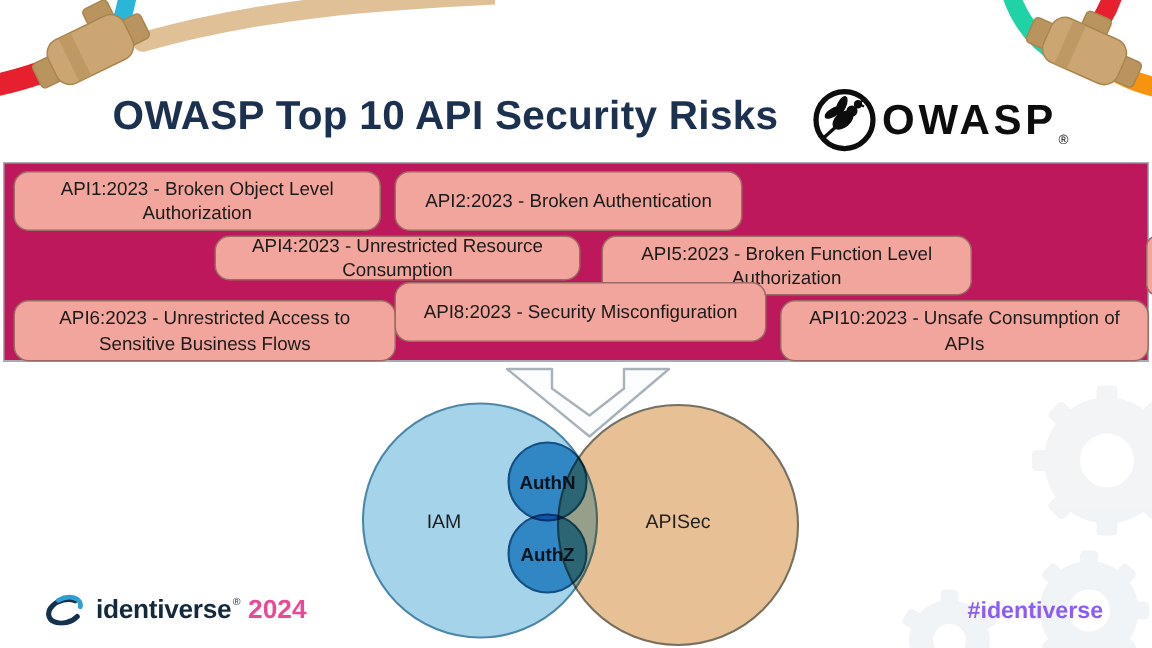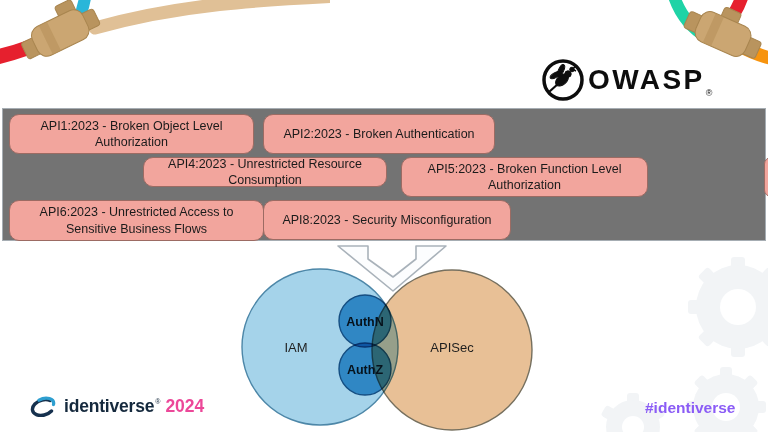--- a/index.html
+++ b/index.html
@@ -16,35 +16,35 @@
     font-size:27px;font-weight:800;color:#1c3050;letter-spacing:.2px;
   }
   .owasp-logo{position:absolute;left:541px;top:58px;display:flex;align-items:center;}
   .owasp-circle{width:44px;height:44px;display:block;}
   .owasp-word{font-size:28px;font-weight:700;color:#0d0d0d;letter-spacing:2.5px;margin-left:3px;line-height:44px;}
   .owasp-reg{font-size:9px;color:#0d0d0d;align-self:flex-end;margin:0 0 4px 1px;}
 
   
   .panel{
     position:absolute;left:2px;top:108px;width:764px;height:133px;
-    background:#737373;border:1px solid #a6adb3;
+    background:#be185d;border:1px solid #a6adb3;
   }
   .risk-box{
     position:absolute;display:flex;align-items:center;justify-content:center;text-align:center;
     background:#f2a59d;border:1.5px solid #9c6b63;border-radius:10px;
     color:#1b1b1b;font-size:12.5px;line-height:1.32;padding:2px 10px;
   }
   .rb1{left:6px;  top:5px;  width:245px;height:40px;}
   .rb2{left:260px;top:5px;  width:232px;height:40px;}
   .rb3{left:517px;top:5px;  width:246px;height:40px;}
   .rb4{left:140px;top:48px; width:244px;height:30px;}
   .rb5{left:398px;top:48px; width:247px;height:40px;}
   .rbx{left:761px;top:48px; width:14px; height:40px;padding:0;}
   .rb6{left:6px;  top:91px; width:255px;height:41px;}
-  .rb8{left:260px;top:91px; width:248px;height:40px;}
+  .rb8{left:260px;top:79px; width:248px;height:40px;}
   .rb10{left:517px;top:91px;width:246px;height:41px;}
 
   
   .gears{position:absolute;right:0;top:245px;z-index:0;}
   .arrow-svg{position:absolute;left:332px;top:242px;z-index:2;}
   .venn-svg{position:absolute;left:228px;top:262px;z-index:1;}
   svg text{font-family:"Liberation Sans",sans-serif;}
   .venn-label{font-size:13px;fill:#1f1f1f;}
   .venn-label-bold{font-size:12.5px;font-weight:700;fill:#06121c;}
 
@@ -119,20 +119,21 @@
     <path d="M202,46 C 216,54 226,57 240,60" stroke="#f7940f" stroke-width="13" fill="none" stroke-linecap="round"></path>
     <g transform="rotate(24 185 34)" stroke="#a8854f" stroke-width="1">
       <rect x="146" y="26" width="16" height="18" rx="3" fill="#b9945e"></rect>
       <rect x="208" y="26" width="16" height="18" rx="3" fill="#b9945e"></rect>
       <rect x="176" y="8" width="18" height="18" rx="3" fill="#b9945e"></rect>
       <rect x="158" y="18" width="54" height="32" rx="10" fill="#cba672"></rect>
       <rect x="170" y="18" width="9" height="32" fill="#b9945e" stroke="none" opacity="0.7"></rect>
     </g>
   </svg>
 
+  <h1 class="page-title">OWASP Top 10 API Security Risks</h1>
   <div class="owasp-logo">
     <svg class="owasp-circle" viewBox="0 0 44 44">
       <circle cx="22" cy="22" r="19" fill="#ffffff" stroke="#0d0d0d" stroke-width="3.5"></circle>
       <g fill="#0d0d0d" stroke="#0d0d0d">
         <line x1="8" y1="34" x2="18" y2="25" stroke-width="2.2"></line>
         <ellipse cx="21" cy="22" rx="7.5" ry="4.6" transform="rotate(-40 21 22)"></ellipse>
         <circle cx="27" cy="16" r="3.2"></circle>
         <circle cx="31" cy="11.5" r="2.3"></circle>
         <line x1="31" y1="11" x2="36" y2="8" stroke-width="1.4"></line>
         <line x1="31" y1="11" x2="35" y2="13" stroke-width="1.4"></line>
@@ -145,20 +146,21 @@
   </div>
 
   <div class="panel">
     <div class="risk-box rb1">API1:2023 - Broken Object Level Authorization</div>
     <div class="risk-box rb2">API2:2023 - Broken Authentication</div>
     <div class="risk-box rb4">API4:2023 - Unrestricted Resource Consumption</div>
     <div class="risk-box rb5">API5:2023 - Broken Function Level Authorization</div>
     <div class="risk-box rbx"></div>
     <div class="risk-box rb6">API6:2023 - Unrestricted Access to Sensitive Business Flows</div>
     <div class="risk-box rb8">API8:2023 - Security Misconfiguration</div>
+    <div class="risk-box rb10">API10:2023 - Unsafe Consumption of APIs</div>
   </div>
 
   <svg class="arrow-svg" width="120" height="54" viewBox="0 0 120 54">
     <polygon points="6,4 36,4 36,17 61,35 84,17 84,4 114,4 61,49" fill="#fcfdfe" stroke="#a9b2ba" stroke-width="1.6" stroke-linejoin="round"></polygon>
   </svg>
 
   <svg class="venn-svg" width="312" height="170" viewBox="0 0 312 170">
     <circle cx="92" cy="85" r="78" fill="#a5d3ea" stroke="#4d87a8" stroke-width="1.4"></circle>
     <circle cx="224" cy="88" r="80" fill="#e8c096" stroke="#76705f" stroke-width="1.4" style="mix-blend-mode:multiply"></circle>
     <circle cx="137" cy="59" r="26" fill="#4aa3d6" stroke="#1f5e8e" stroke-width="1.4" style="mix-blend-mode:multiply"></circle>

